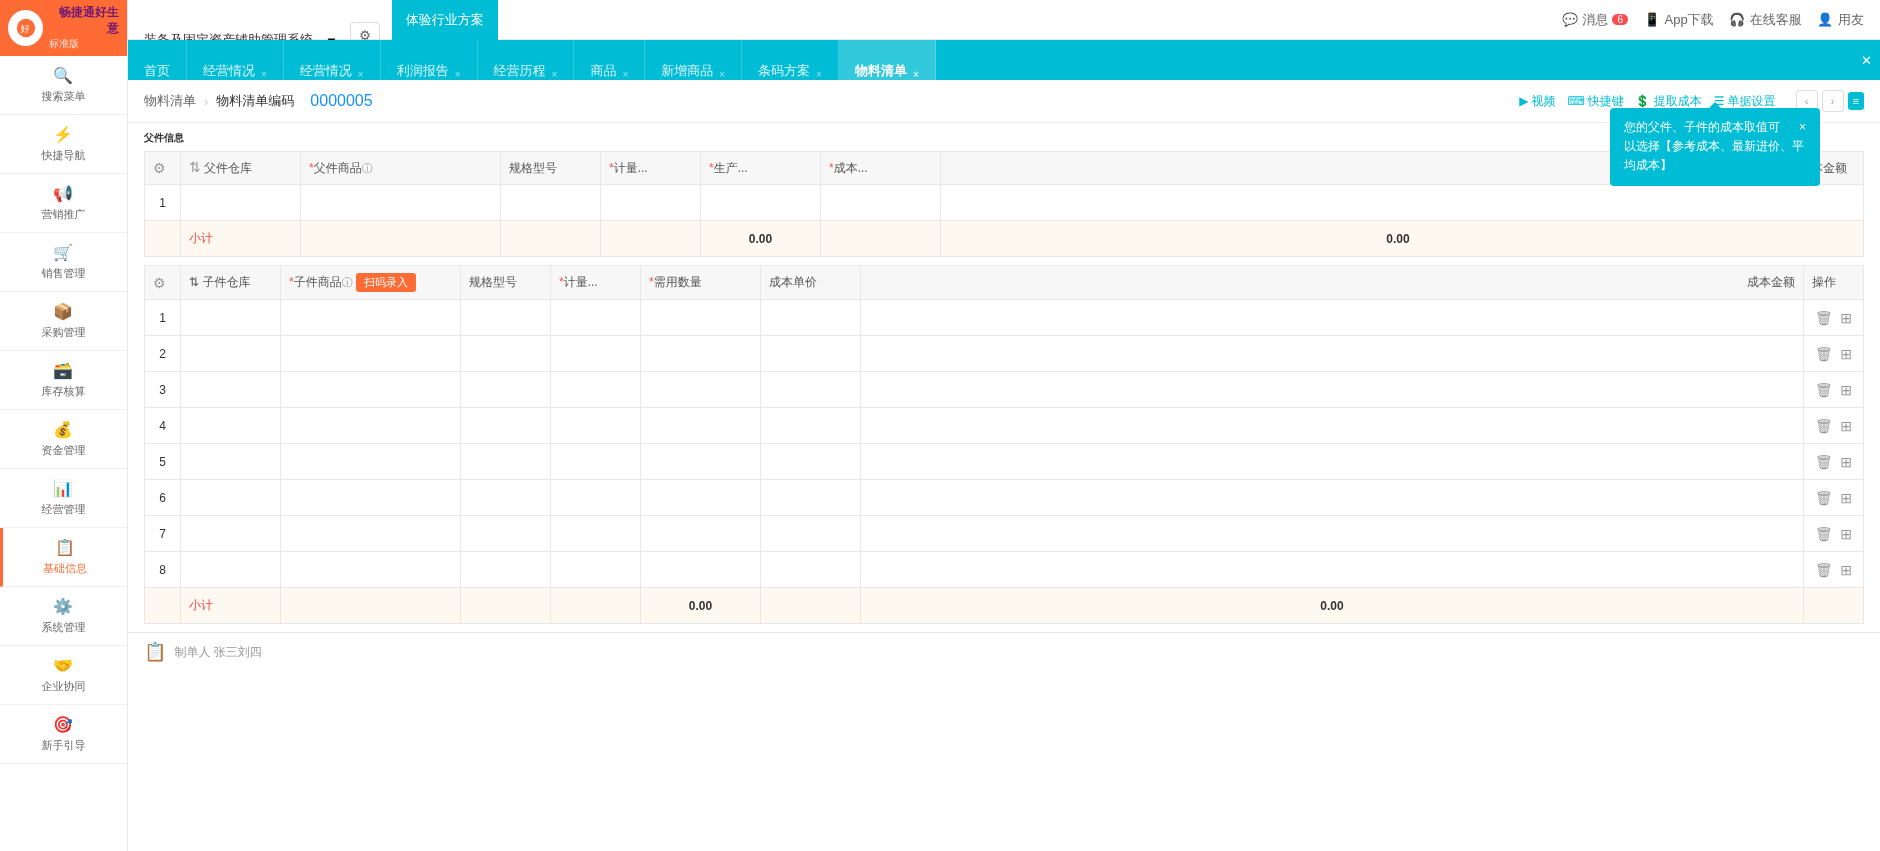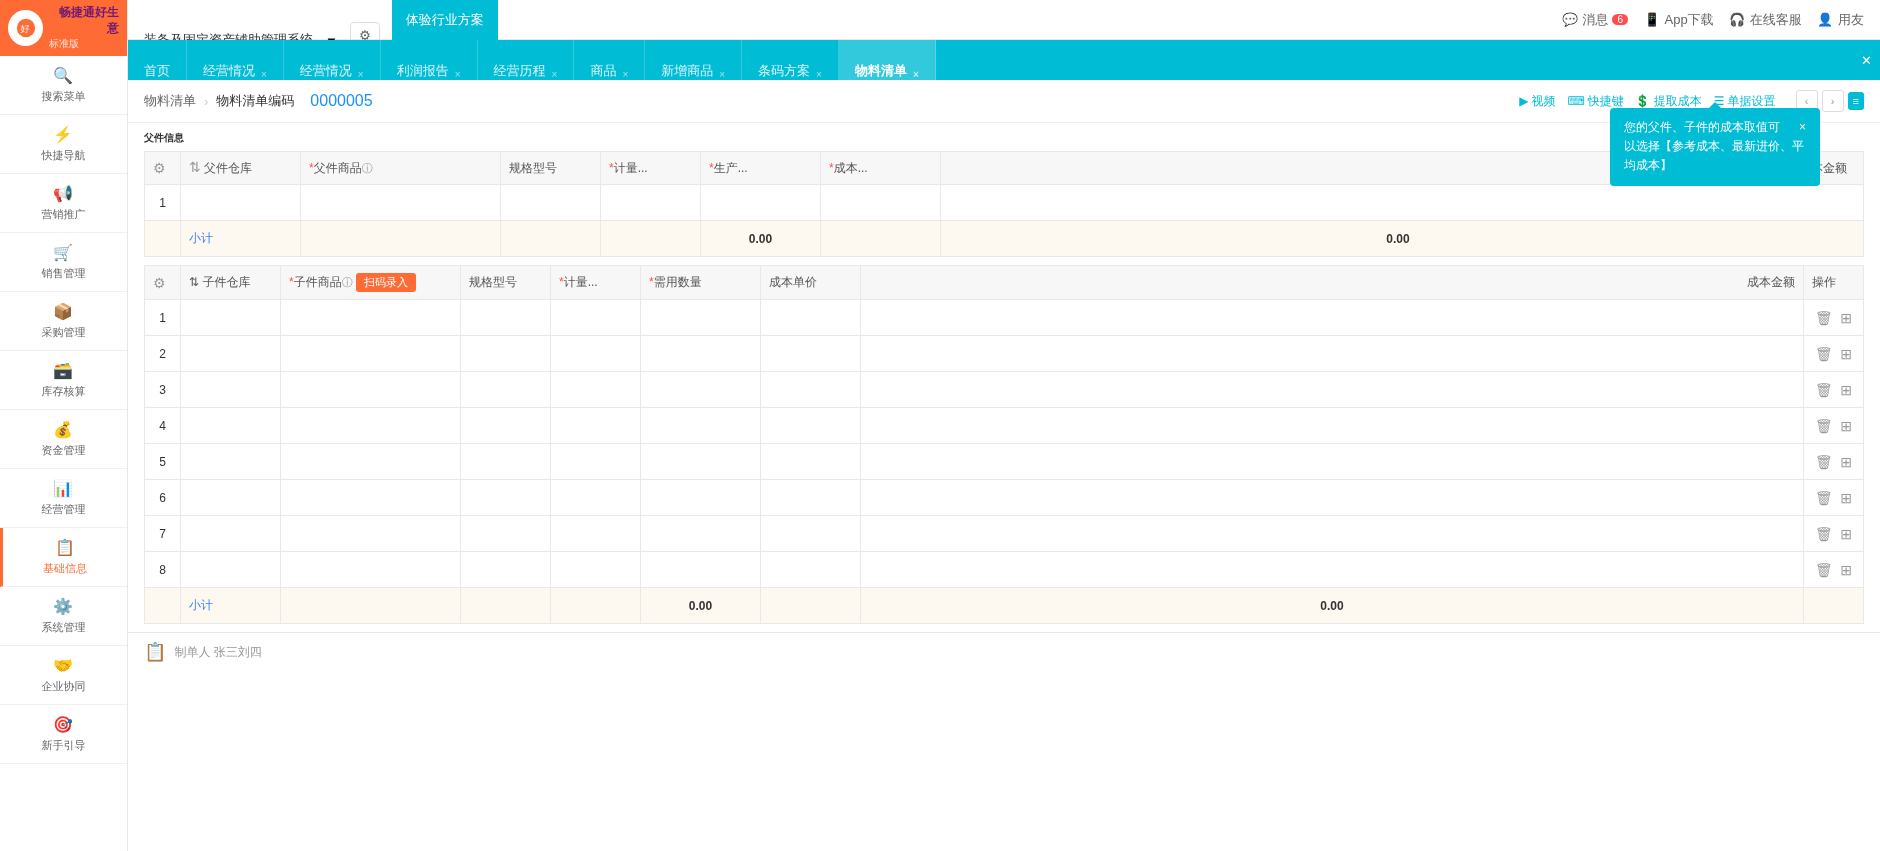--- a/index.html
+++ b/index.html
@@ -79,21 +79,21 @@
     
     .bottom-bar { background: #fff; border-top: 1px solid #e8e8e8; padding: 8px 16px; display: flex; align-items: center; gap: 8px; }
     .bottom-icon { color: #00bcd4; font-size: 18px; }
     .bottom-text { color: #999; font-size: 12px; }
 
     
     ::-webkit-scrollbar { width: 6px; height: 6px; }
     ::-webkit-scrollbar-track { background: #f1f1f1; }
     ::-webkit-scrollbar-thumb { background: #ccc; border-radius: 3px; }
 
-    .subtotal-label { color: #3b82f6; font-weight: 500; }
+    .subtotal-label { color: #ef4444; font-weight: 500; }
     .subtotal-val { font-weight: 600; color: #333; }
     .align-right { text-align: center; }
   </style>
 </head>
 <body>
 
 <div class="sidebar">
   <div class="sidebar-logo">
     <div class="sidebar-logo-icon">
       <svg viewBox="0 0 24 24" fill="#ff6b35">

